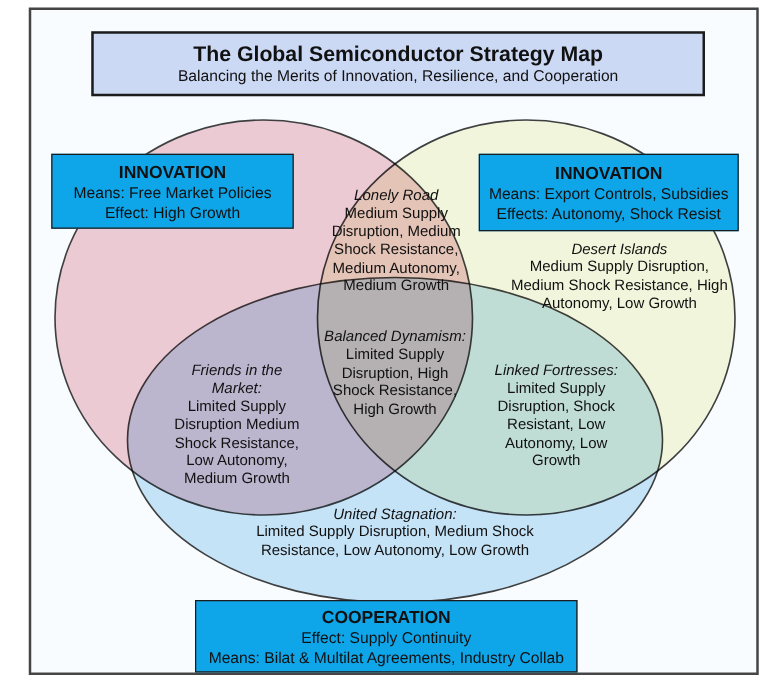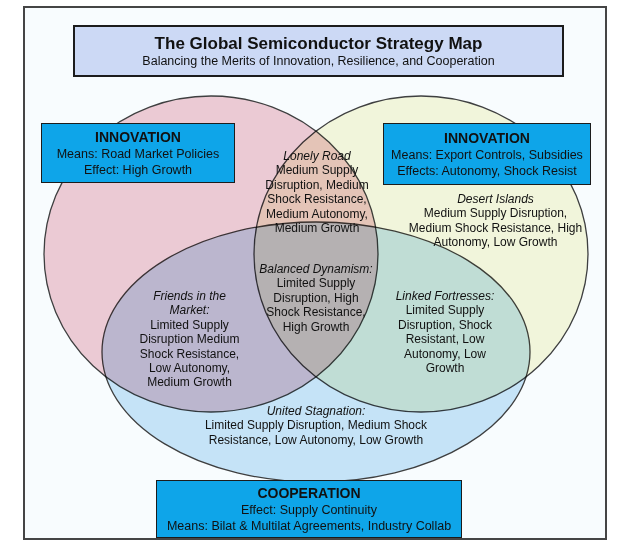--- a/index.html
+++ b/index.html
@@ -73,21 +73,21 @@
     <ellipse class="blend" cx="291" cy="344" rx="214" ry="130" stroke="#404040" stroke-width="1.3" fill="#cbe6f8"></ellipse>
   </svg>
 
   <div class="title-box">
     <div class="main">The Global Semiconductor Strategy Map</div>
     <div class="sub">Balancing the Merits of Innovation, Resilience, and Cooperation</div>
   </div>
 
   <div class="set-box box-innovation">
     <div class="set-label">INNOVATION</div>
-    <div class="set-line">Means: Road Market Policies</div>
+    <div class="set-line">Means: Free Market Policies</div>
     <div class="set-line">Effect: High Growth</div>
   </div>
 
   <div class="set-box box-resilience">
     <div class="set-label">INNOVATION</div>
     <div class="set-line">Means: Export Controls, Subsidies</div>
     <div class="set-line">Effects: Autonomy, Shock Resist</div>
   </div>
 
   <div class="set-box box-cooperation">

